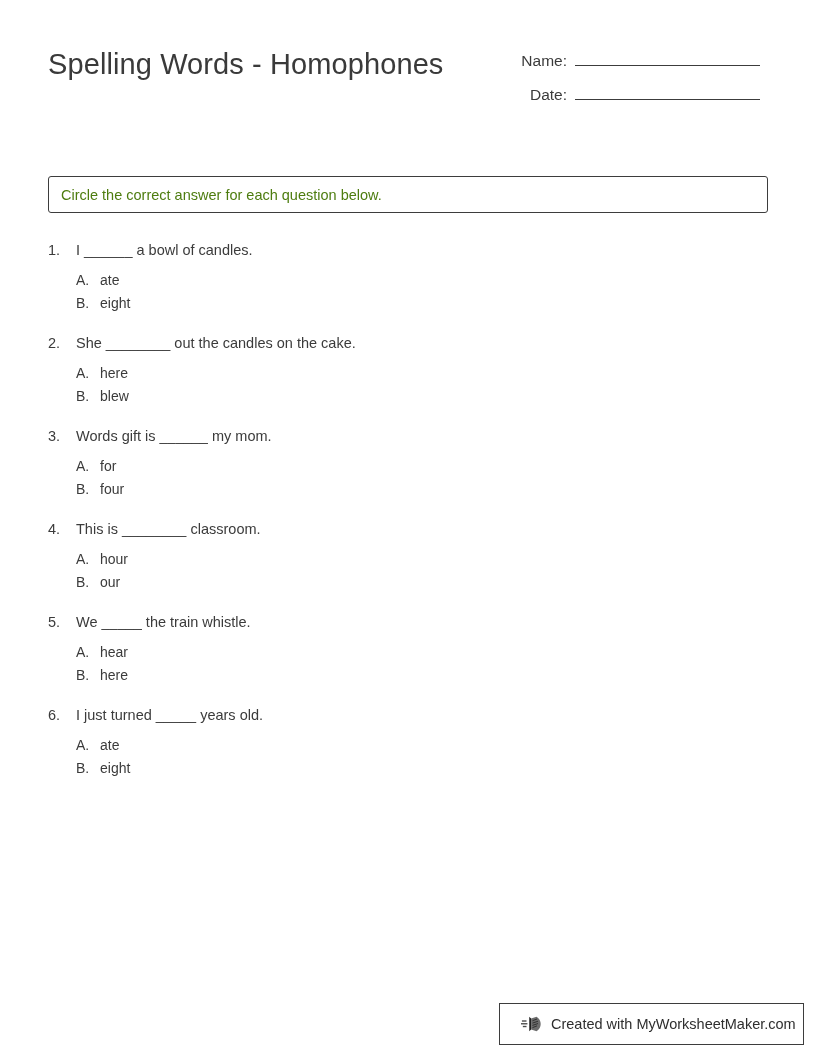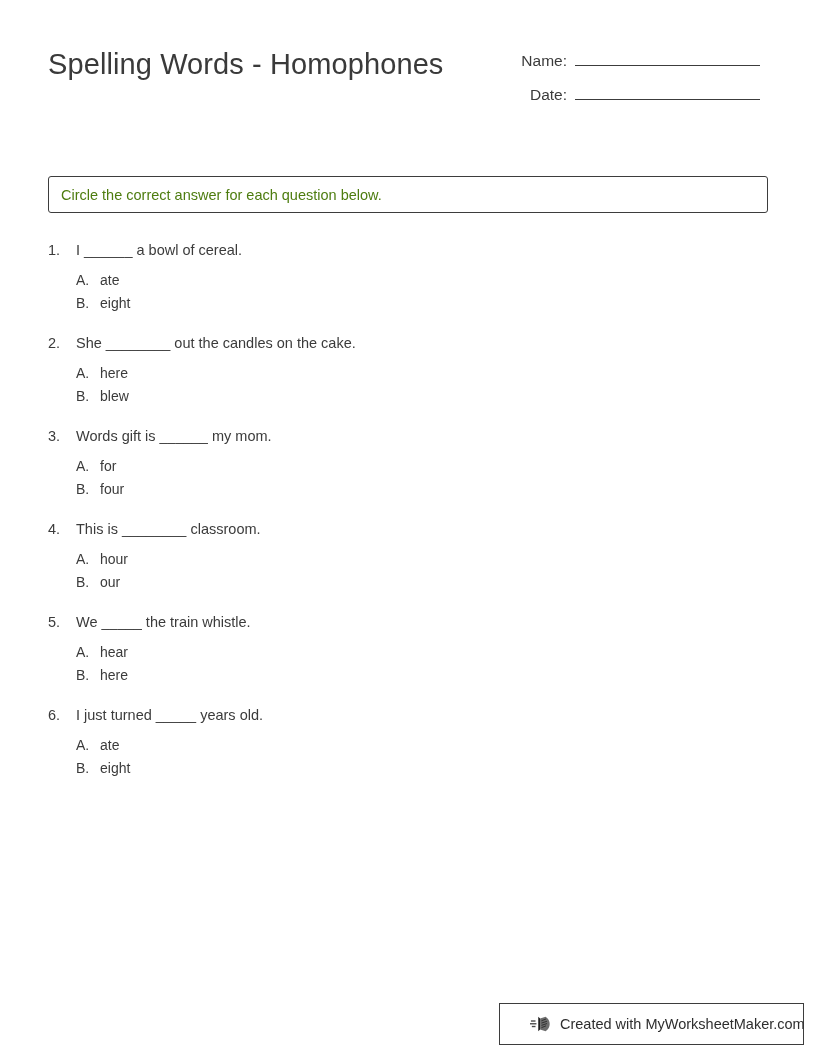--- a/index.html
+++ b/index.html
@@ -133,21 +133,21 @@
     position: absolute;
     left: 499px;
     top: 1003px;
     width: 305px;
     height: 42px;
     border: 1.3px solid #3d3d3d;
     background: #ffffff;
     box-sizing: border-box;
     display: flex;
     align-items: center;
-    padding-left: 30px;
+    padding-left: 21px;
   }
   .badge-logo {
     flex: 0 0 auto;
     width: 22px;
     height: 22px;
     margin-right: 8px;
     display: block;
   }
   .badge-text {
     font-size: 14.5px;
@@ -177,21 +177,21 @@
 
   <div class="instruction-box">
     <span class="instruction-text">Circle the correct answer for each question below.</span>
   </div>
 
   <div class="questions">
 
     <div class="question">
       <div class="q-line">
         <span class="q-num">1.</span>
-        <span class="q-text">I ______ a bowl of cereal.</span>
+        <span class="q-text">I ______ a bowl of candles.</span>
       </div>
       <div class="options">
         <div class="option">
           <span class="opt-letter">A.</span>
           <span class="opt-text">ate</span>
         </div>
         <div class="option">
           <span class="opt-letter">B.</span>
           <span class="opt-text">eight</span>
         </div>

